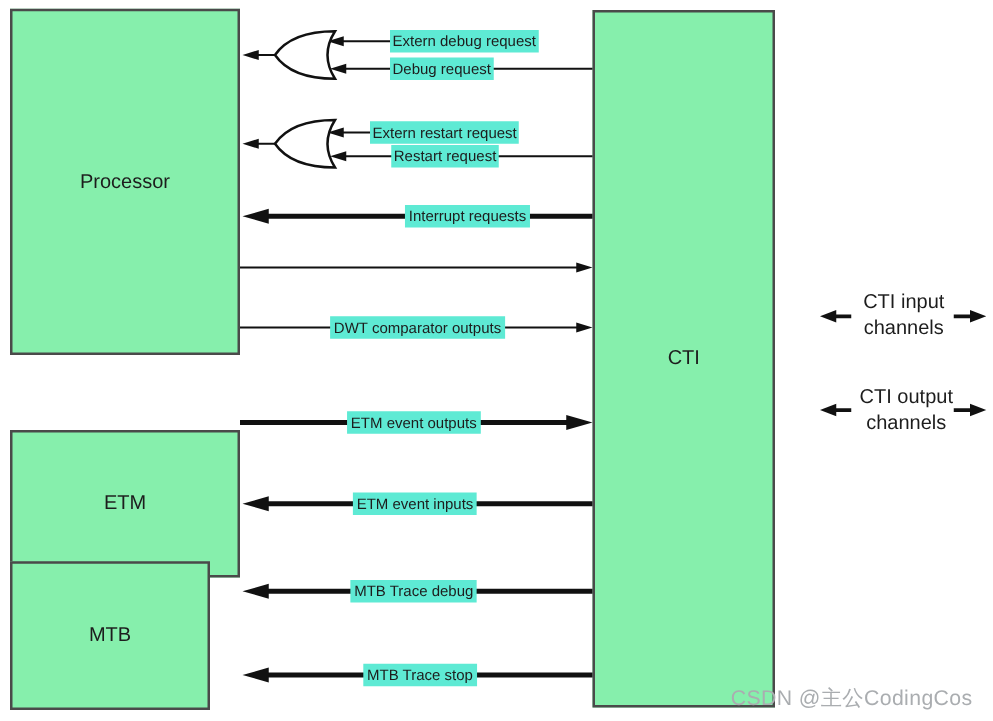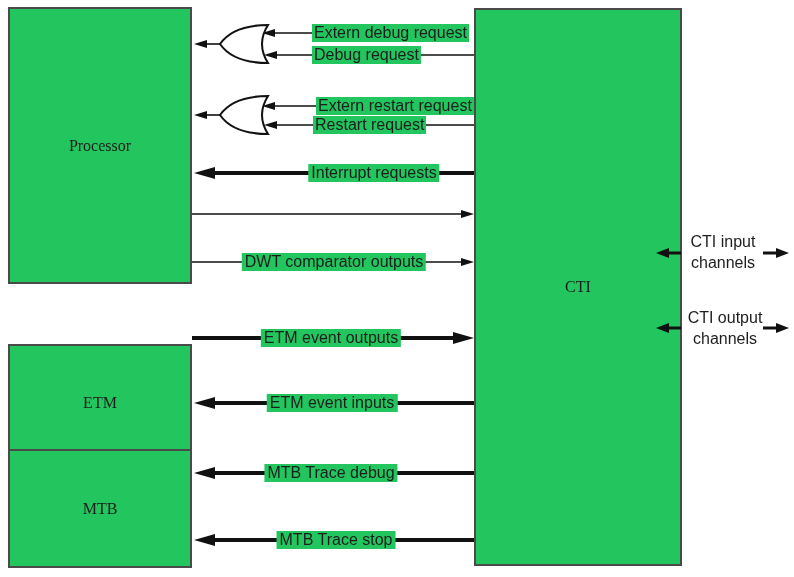--- a/index.html
+++ b/index.html
@@ -1,32 +1,32 @@
 <!DOCTYPE html>
 <html><head>
 <meta charset="utf-8">
 <style>
   html,body{margin:0;padding:0;background:#ffffff;}
   .stage{
     position:relative;width:794px;height:577px;background:#ffffff;overflow:hidden;
     font-family:"Liberation Sans","DejaVu Sans",sans-serif;color:#1d1d1d;
   }
   .box{
-    position:absolute;border:2px solid #4a4a4a;background:#22c55e;
+    position:absolute;border:2px solid #4a4a4a;background:#86efac;
     display:flex;align-items:center;justify-content:center;
-    font-size:16px;box-sizing:border-box;font-family:Liberation Serif, serif;
+    font-size:16px;box-sizing:border-box;
   }
   .box-processor{left:8px;top:7px;width:184px;height:277px;}
   .box-etm{left:8px;top:308px;width:184px;height:118px;margin-top:36px;}
-  .box-mtb{left:8px;top:449px;width:184px;height:119px;}
-  .box-cti{left:474px;top:8px;width:208px;height:558px;}
+  .box-mtb{left:8px;top:449px;width:160px;height:119px;}
+  .box-cti{left:474px;top:8px;width:146px;height:558px;}
   svg.wires{position:absolute;left:0;top:0;z-index:2;pointer-events:none;}
   .lbl{
-    position:absolute;z-index:3;font-size:16px;line-height:18px;
-    background:#22c55e;padding:0 3px;white-space:nowrap;
+    position:absolute;z-index:3;font-size:12px;line-height:18px;
+    background:#5eead4;padding:0 3px;white-space:nowrap;
   }
   .lbl-c{transform:translate(-50%,-50%);}
   .lbl-l{transform:translate(0,-50%);padding:0 2px;}
   .ch-lbl{
     position:absolute;z-index:3;font-size:16px;line-height:21px;
     text-align:center;transform:translate(-50%,-50%);white-space:nowrap;
   }
   .watermark{
     position:absolute;z-index:4;right:16px;top:547px;font-size:17px;
     color:#aaadb0;letter-spacing:.3px;white-space:nowrap;
@@ -97,31 +97,32 @@
 
       <line x1="667" y1="328" x2="681" y2="328" stroke-width="3"></line>
       <polygon points="656,328 669,323 669,333" stroke="none"></polygon>
       <line x1="763" y1="328" x2="777" y2="328" stroke-width="3"></line>
       <polygon points="789,328 776,323 776,333" stroke="none"></polygon>
     </g>
   </svg>
 
   <div class="lbl lbl-l" style="left:312px;top:33px;">Extern debug request</div>
   <div class="lbl lbl-l" style="left:312px;top:55px;">Debug request</div>
-  <div class="lbl lbl-l" style="left:316px;top:106px;">Extern restart request</div>
+  <div class="lbl lbl-l" style="left:296px;top:106px;">Extern restart request</div>
   <div class="lbl lbl-l" style="left:313px;top:125px;">Restart request</div>
   <div class="lbl lbl-c" style="left:334px;top:173px;margin-left:40px;">Interrupt requests</div>
   <div class="lbl lbl-c" style="left:334px;top:262px;">DWT comparator outputs</div>
   <div class="lbl lbl-c" style="left:331px;top:338px;">ETM event outputs</div>
   <div class="lbl lbl-c" style="left:332px;top:403px;">ETM event inputs</div>
   <div class="lbl lbl-c" style="left:331px;top:473px;">MTB Trace debug</div>
   <div class="lbl lbl-c" style="left:336px;top:540px;">MTB Trace stop</div>
 
   <div class="ch-lbl" style="left:723px;top:252px;text-align:center;">
     <div>CTI input</div>
     <div>channels</div>
   </div>
   <div class="ch-lbl" style="left:725px;top:328px;">
     <div>CTI output</div>
     <div>channels</div>
   </div>
 
+  <div class="watermark">CSDN @主公CodingCos</div>
 </div>
 
 </body></html>

